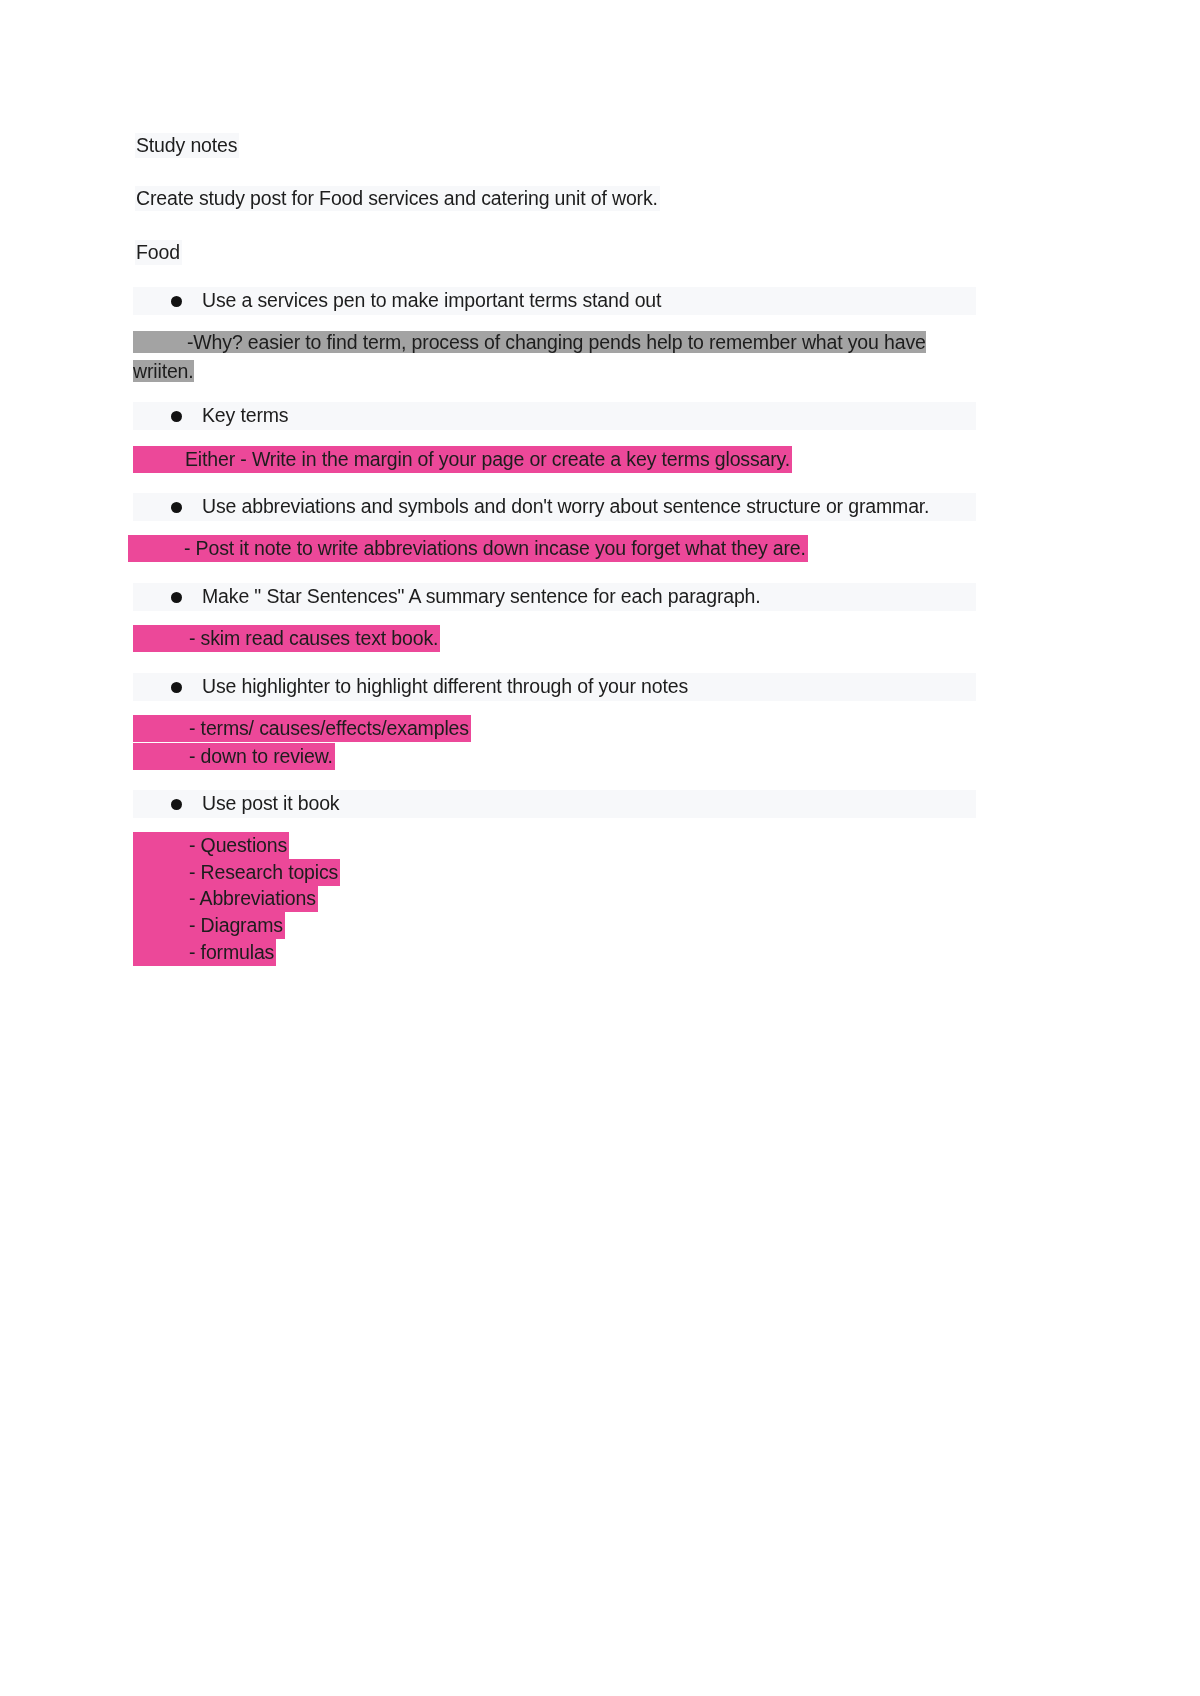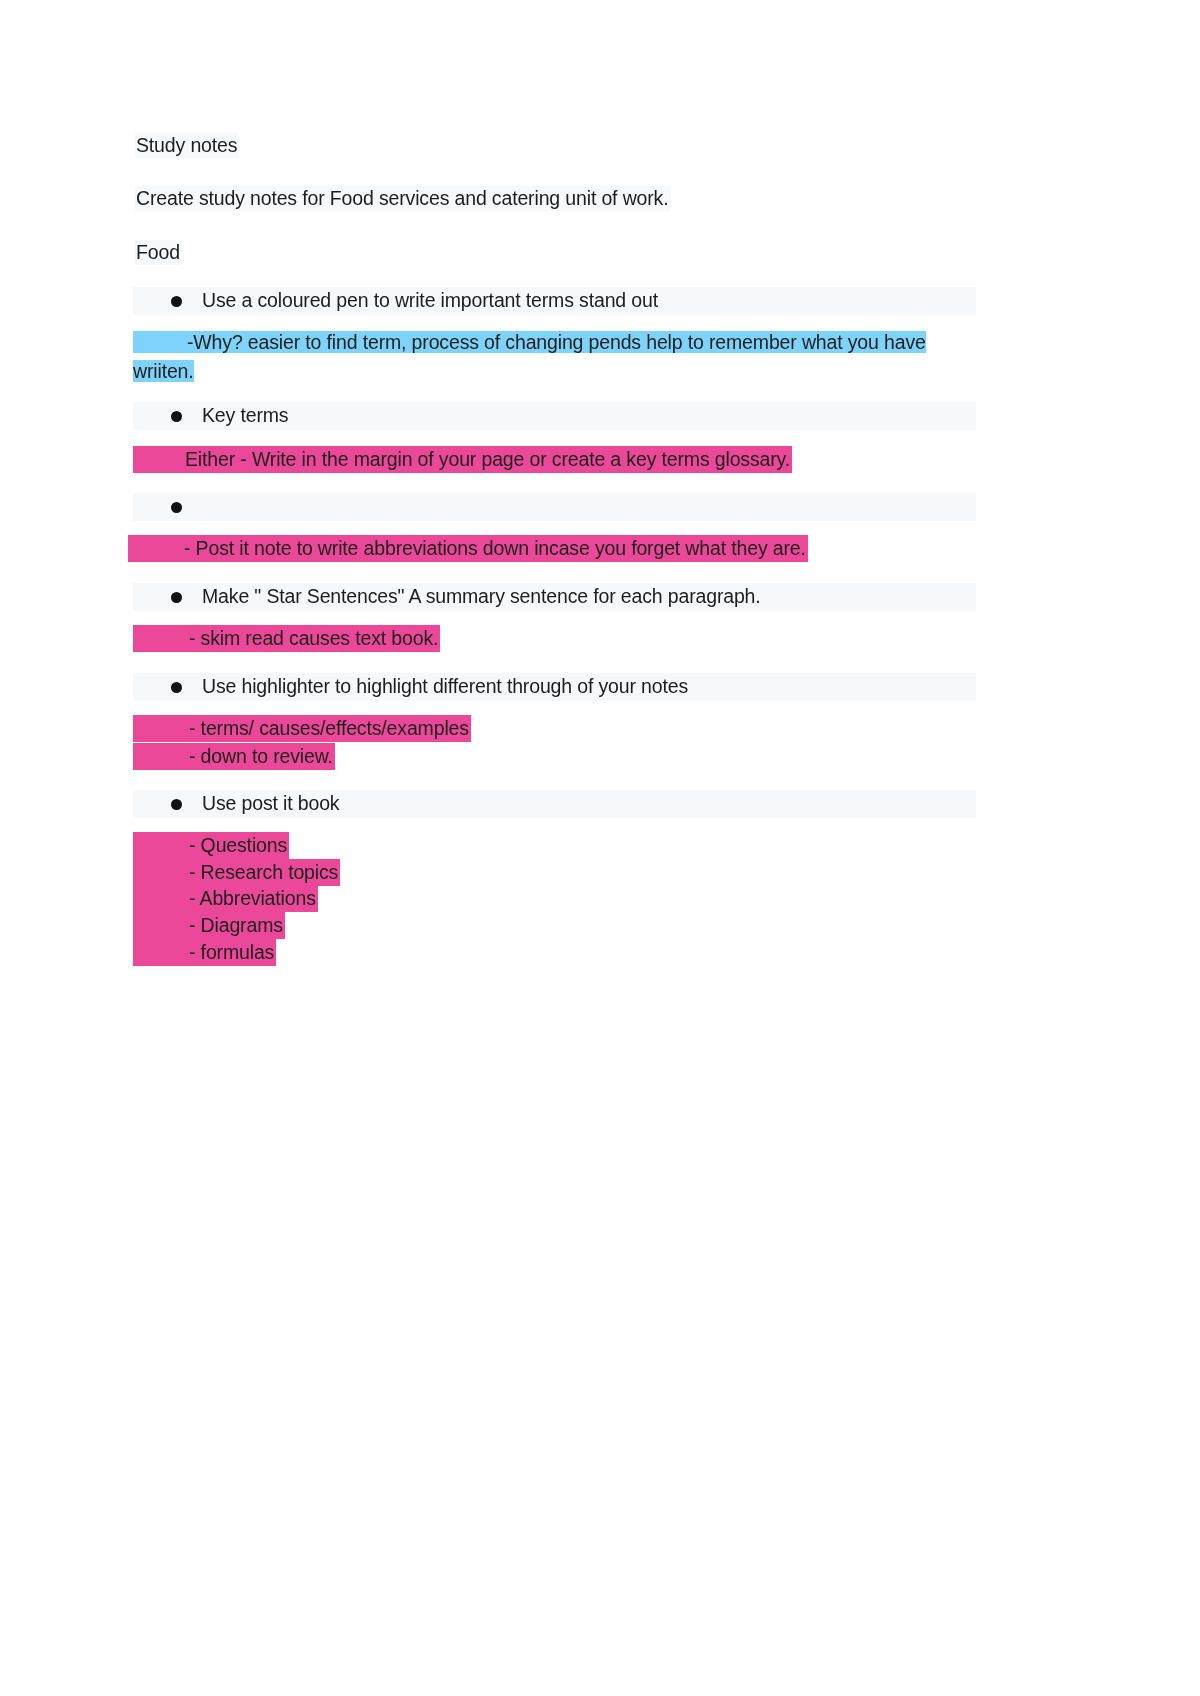--- a/index.html
+++ b/index.html
@@ -117,55 +117,56 @@
     left: 133px;
     top: 328px;
     width: 850px;
     font-size: 19.5px;
     line-height: 1.47;
     letter-spacing: -0.15px;
     color: #1d1d1d;
   }
   .wrap-para .indent-first {
     display: inline;
-    background: #7dd3fc;
+    background: #a3a3a3;
   }
   .wrap-para .lead-pad {
     display: inline-block;
     width: 54px;
     background: #f7f8fa;
   }
 </style>
 </head>
 <body>
 
 <div class="page">
   <div class="doc-body">
 
     <div class="line block-title"><span class="hl">Study notes</span></div>
 
-    <div class="line block-intro"><span class="hl">Create study notes for Food services and catering unit of work.</span></div>
+    <div class="line block-intro"><span class="hl">Create study post for Food services and catering unit of work.</span></div>
 
     <div class="line block-tips"><span class="hl">Food</span></div>
 
     <div class="bullet-row" style="top:287px">
       <span class="bullet-dot"></span>
-      <span class="bullet-text">Use a coloured pen to write important terms stand out</span>
+      <span class="bullet-text">Use a services pen to make important terms stand out</span>
     </div>
 
     <div class="wrap-para"><span class="indent-first"><span class="lead-pad"></span><span>-Why? easier to find term, process of changing pends help to remember what you have</span></span><br><span class="indent-first">wriiten.</span></div>
 
     <div class="bullet-row" style="top:402px">
       <span class="bullet-dot"></span>
       <span class="bullet-text">Key terms</span>
     </div>
     <div class="sub-line" style="left:133px; top:447px"><span class="hl" style="padding-left:52px">Either - Write in the margin of your page or create a key terms glossary.</span></div>
 
     <div class="bullet-row" style="top:493px">
       <span class="bullet-dot"></span>
+      <span class="bullet-text">Use abbreviations and symbols and don't worry about sentence structure or grammar.</span>
     </div>
     <div class="sub-line" style="left:128px; top:536px"><span class="hl" style="padding-left:56px">- Post it note to write abbreviations down incase you forget what they are.</span></div>
 
     <div class="bullet-row" style="top:583px">
       <span class="bullet-dot"></span>
       <span class="bullet-text">Make " Star Sentences" A summary sentence for each paragraph.</span>
     </div>
     <div class="sub-line" style="left:133px; top:626px"><span class="hl" style="padding-left:56px">- skim read causes text book.</span></div>
 
     <div class="bullet-row" style="top:673px">

